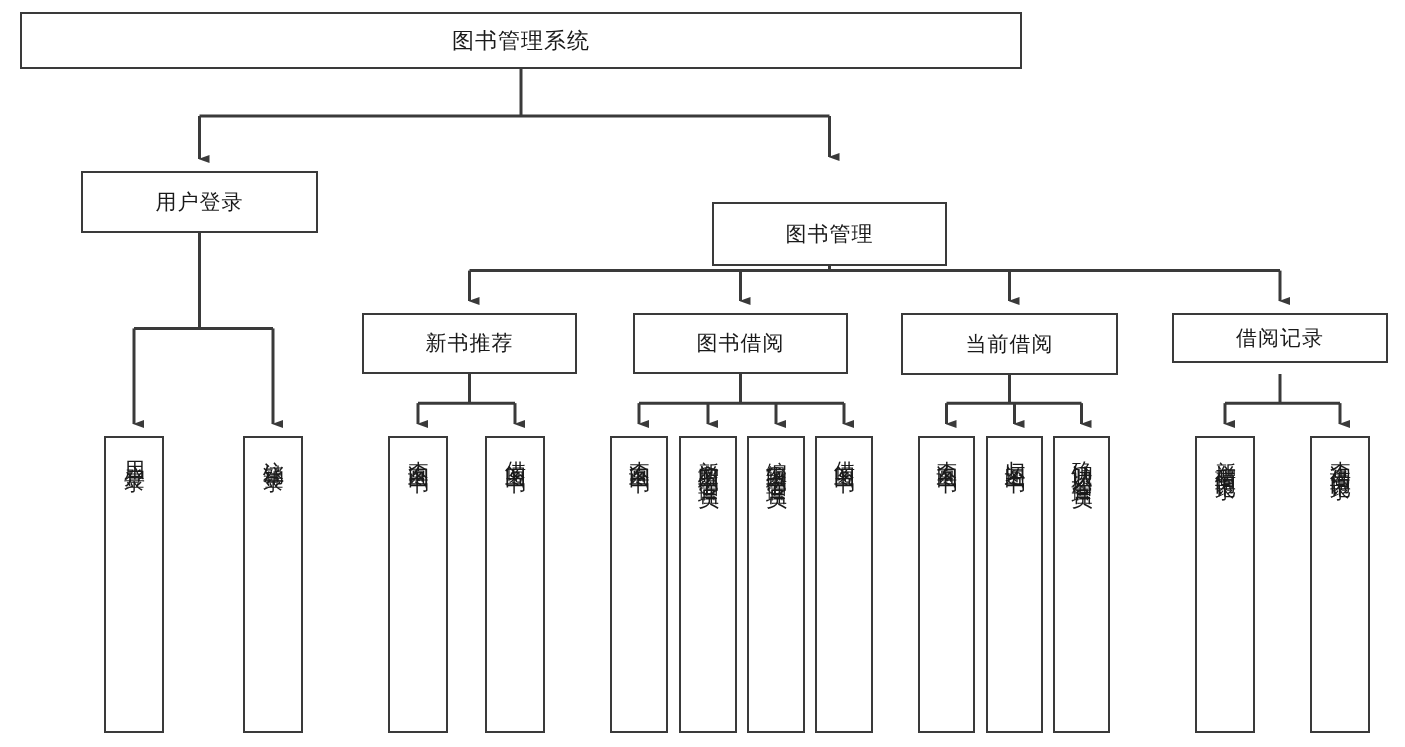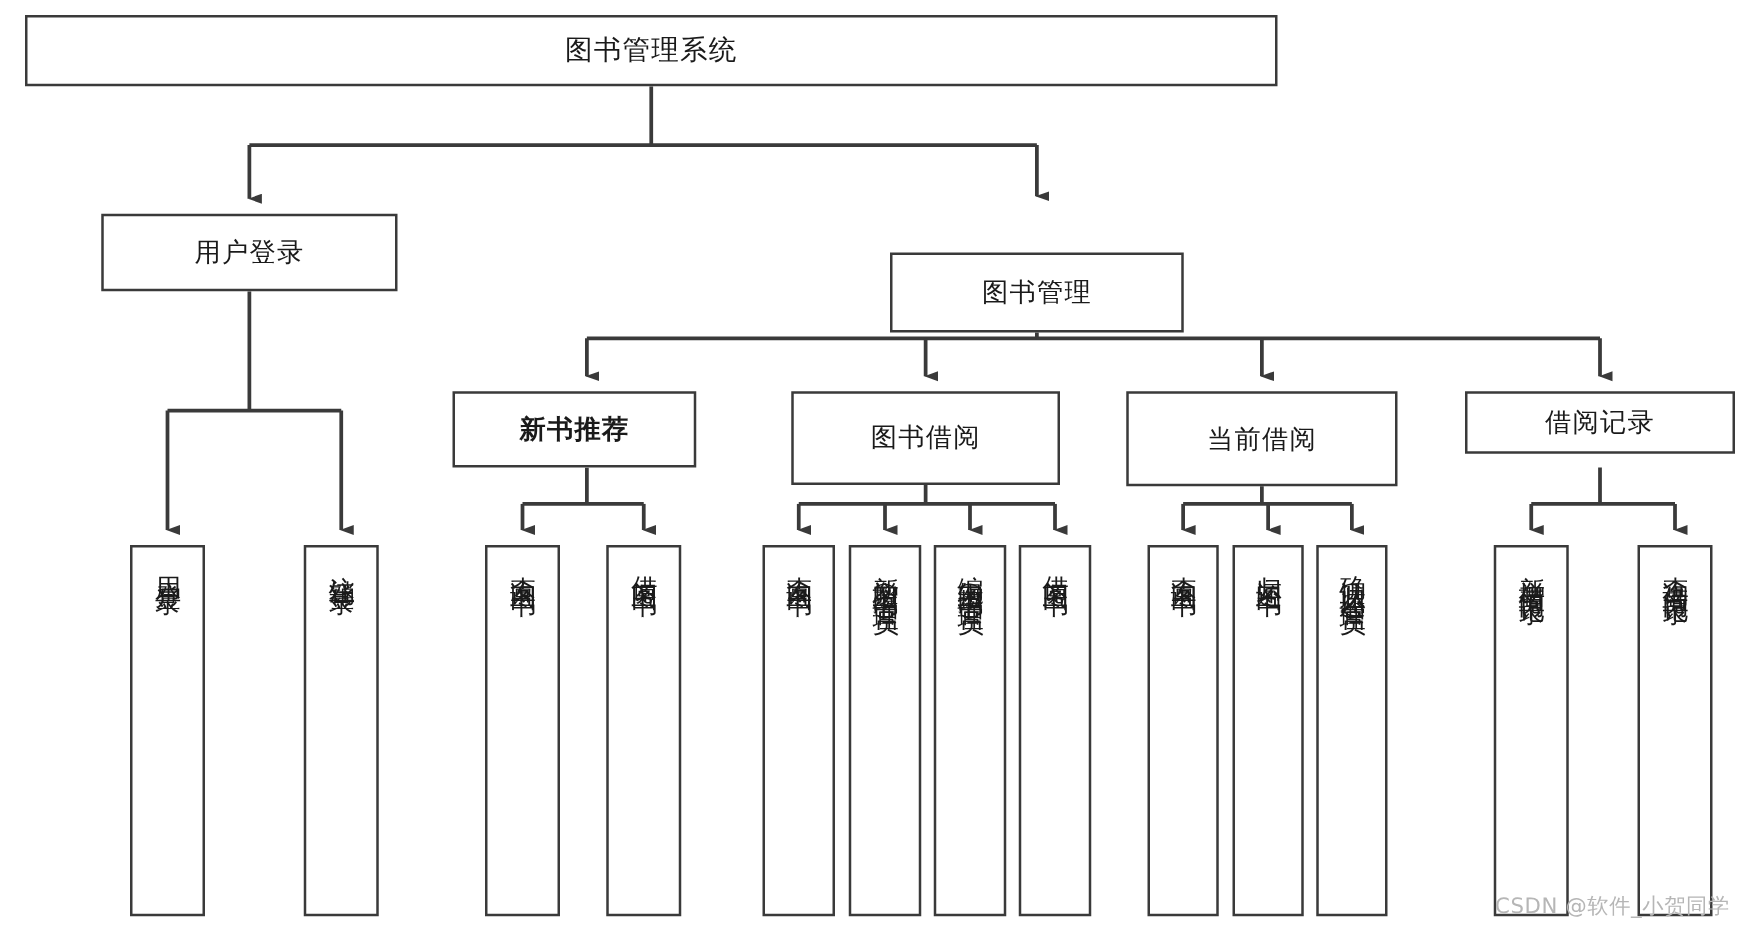--- a/index.html
+++ b/index.html
@@ -125,27 +125,27 @@
       </div>
       <div class="node horiz" style="left: 712px; top: 169px; width: 235px; height: 64px; margin-top: 33px;">
         <span>图书管理</span>
       </div>
       <div class="node vert" style="left: 104px; top: 436px; width: 60px; height: 297px;">
         <span class="vtext">用户登录</span>
       </div>
       <div class="node vert" style="left: 243px; top: 436px; width: 60px; height: 297px;">
         <span class="vtext">注销登录</span>
       </div>
-      <div class="node horiz" style="left: 362px; top: 313px; width: 195px; height: 61px; font-weight: bold;">
+      <div class="node horiz" style="left: 362px; top: 313px; width: 215px; height: 61px;">
         <span>新书推荐</span>
       </div>
-      <div class="node horiz" style="left: 633px; top: 313px; width: 215px; height: 75px;">
+      <div class="node horiz" style="left: 633px; top: 313px; width: 215px; height: 61px;">
         <span>图书借阅</span>
       </div>
-      <div class="node horiz" style="left: 901px; top: 313px; width: 217px; height: 76px;">
+      <div class="node horiz" style="left: 901px; top: 313px; width: 217px; height: 62px;">
         <span>当前借阅</span>
       </div>
       <div class="node horiz" style="left: 1172px; top: 313px; width: 216px; height: 50px;">
         <span>借阅记录</span>
       </div>
       <div class="node vert" style="left: 388px; top: 436px; width: 60px; height: 297px;">
         <span class="vtext">查询图书</span>
       </div>
       <div class="node vert" style="left: 485px; top: 436px; width: 60px; height: 297px;">
         <span class="vtext">借阅图书</span>
@@ -172,14 +172,13 @@
         <span class="vtext">确认归还（管理员）</span>
       </div>
       <div class="node vert" style="left: 1195px; top: 436px; width: 60px; height: 297px;">
         <span class="vtext">新增借阅记录</span>
       </div>
       <div class="node vert" style="left: 1310px; top: 436px; width: 60px; height: 297px;">
         <span class="vtext">查询借阅记录</span>
       </div>
     </div>
 
-  <div class="watermark">CSDN @软件_小贺同学</div>
 </div>
 
 </body></html>

